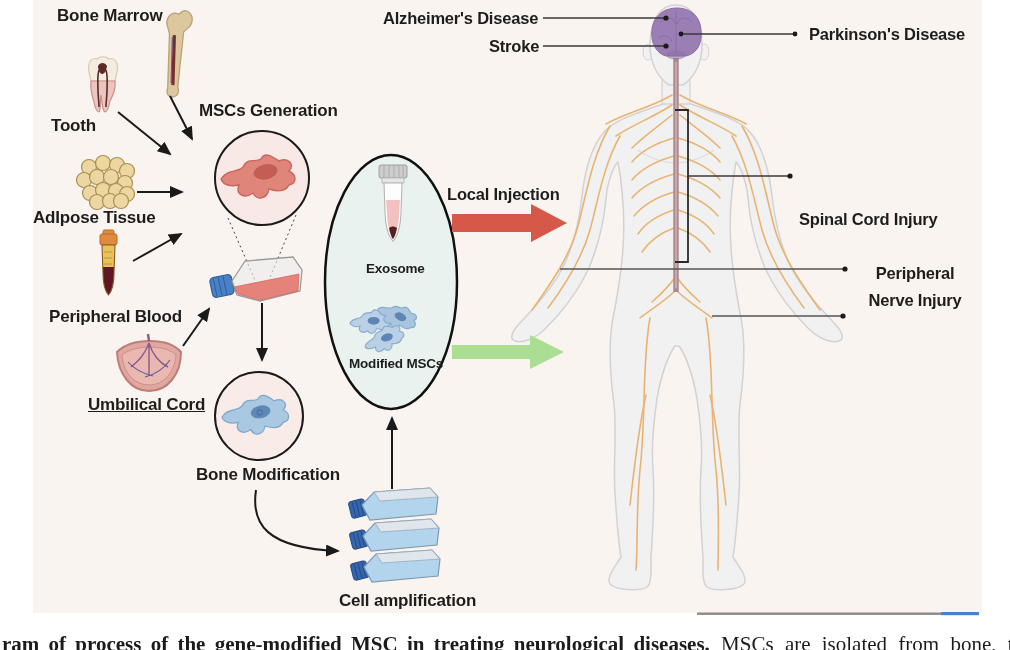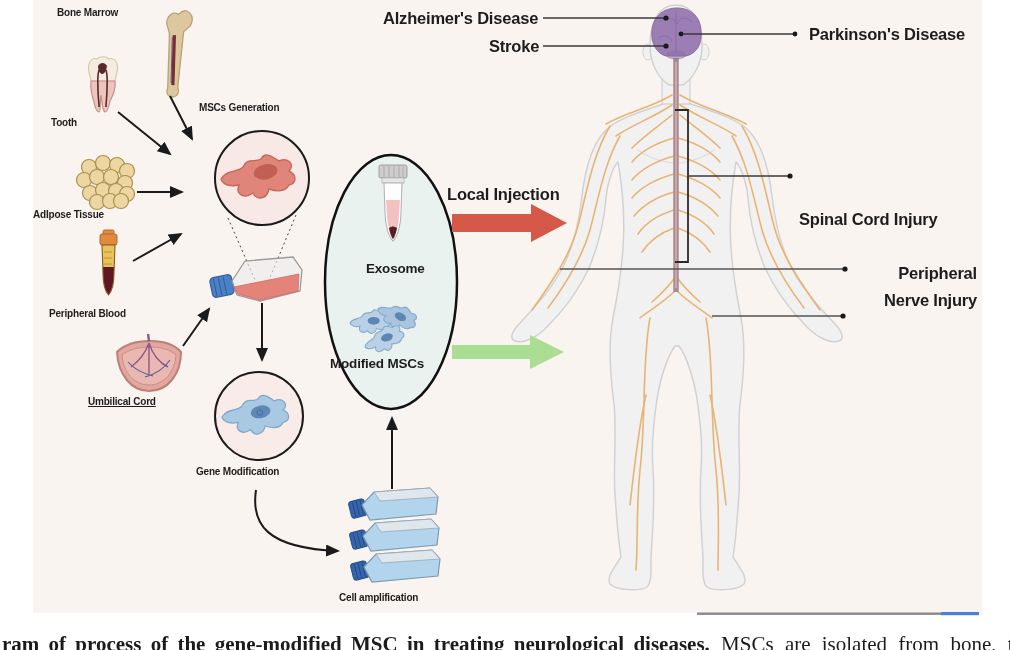--- a/index.html
+++ b/index.html
@@ -1,24 +1,24 @@
 <!DOCTYPE html>
 <html><head>
 <meta charset="utf-8">
 <style>
   html,body{margin:0;padding:0;background:#ffffff;}
   #stage{position:relative;width:1010px;height:650px;overflow:hidden;background:#ffffff;
          font-family:"Liberation Sans",sans-serif;}
   #panel{position:absolute;left:33px;top:0;width:949px;height:613px;background:#faf4f0;}
   svg.art{position:absolute;left:0;top:0;}
-  .lbl{position:absolute;font-weight:700;color:#1d1d1d;font-size:10px;white-space:nowrap;
+  .lbl{position:absolute;font-weight:700;color:#1d1d1d;font-size:17px;white-space:nowrap;
        letter-spacing:-0.2px;line-height:1.1;}
   .sz16{font-size:16.5px;}
   .sz13{font-size:13.5px;}
-  .ctr{text-align:right;}
+  .ctr{text-align:center;}
   #caption{position:absolute;left:2px;top:632px;width:1008px;white-space:nowrap;
            font-family:"Liberation Serif",serif;font-size:21px;color:#1b1b1b;}
   #caption .cb{font-weight:700;word-spacing:4px;}
   #caption .cr{font-weight:400;word-spacing:6px;}
 </style>
 </head>
 <body>
 
 <div id="stage">
   <div id="panel"></div>
@@ -262,24 +262,24 @@
       <rect x="941" y="612" width="38" height="3.2" fill="#4a7fd6"></rect>
     </g>
   </svg>
 
   <div class="lbl" style="left:57px;top:7px;">Bone Marrow</div>
   <div class="lbl" style="left:51px;top:117px;">Tooth</div>
   <div class="lbl" style="left:33px;top:209px;text-align:right;">AdIpose Tissue</div>
   <div class="lbl" style="left:49px;top:308px;">Peripheral Blood</div>
   <div class="lbl" style="left:88px;top:396px;text-decoration:underline;">Umbilical Cord</div>
   <div class="lbl" style="left:199px;top:102px;">MSCs Generation</div>
-  <div class="lbl" style="left:196px;top:466px;">Gene Modification</div>
+  <div class="lbl" style="left:196px;top:466px;">Bone Modification</div>
   <div class="lbl" style="left:339px;top:592px;">Cell amplification</div>
   <div class="lbl sz13" style="left:366px;top:262px;">Exosome</div>
-  <div class="lbl sz13" style="left:330px;top:357px;">Modified MSCs</div>
+  <div class="lbl sz13" style="left:349px;top:357px;">Modified MSCs</div>
   <div class="lbl sz16" style="left:447px;top:185px;">Local Injection</div>
   <div class="lbl sz16" style="left:383px;top:9px;">Alzheimer's Disease</div>
   <div class="lbl sz16" style="left:489px;top:37px;">Stroke</div>
   <div class="lbl sz16" style="left:809px;top:25px;">Parkinson's Disease</div>
   <div class="lbl sz16" style="left:799px;top:165px;margin-top:45px;">Spinal Cord Injury</div>
   <div class="lbl sz16 ctr" style="left:853px;top:260px;width:124px;line-height:27px;">
     <span style="display:block;">Peripheral</span>
     <span style="display:block;">Nerve Injury</span>
   </div>
 

